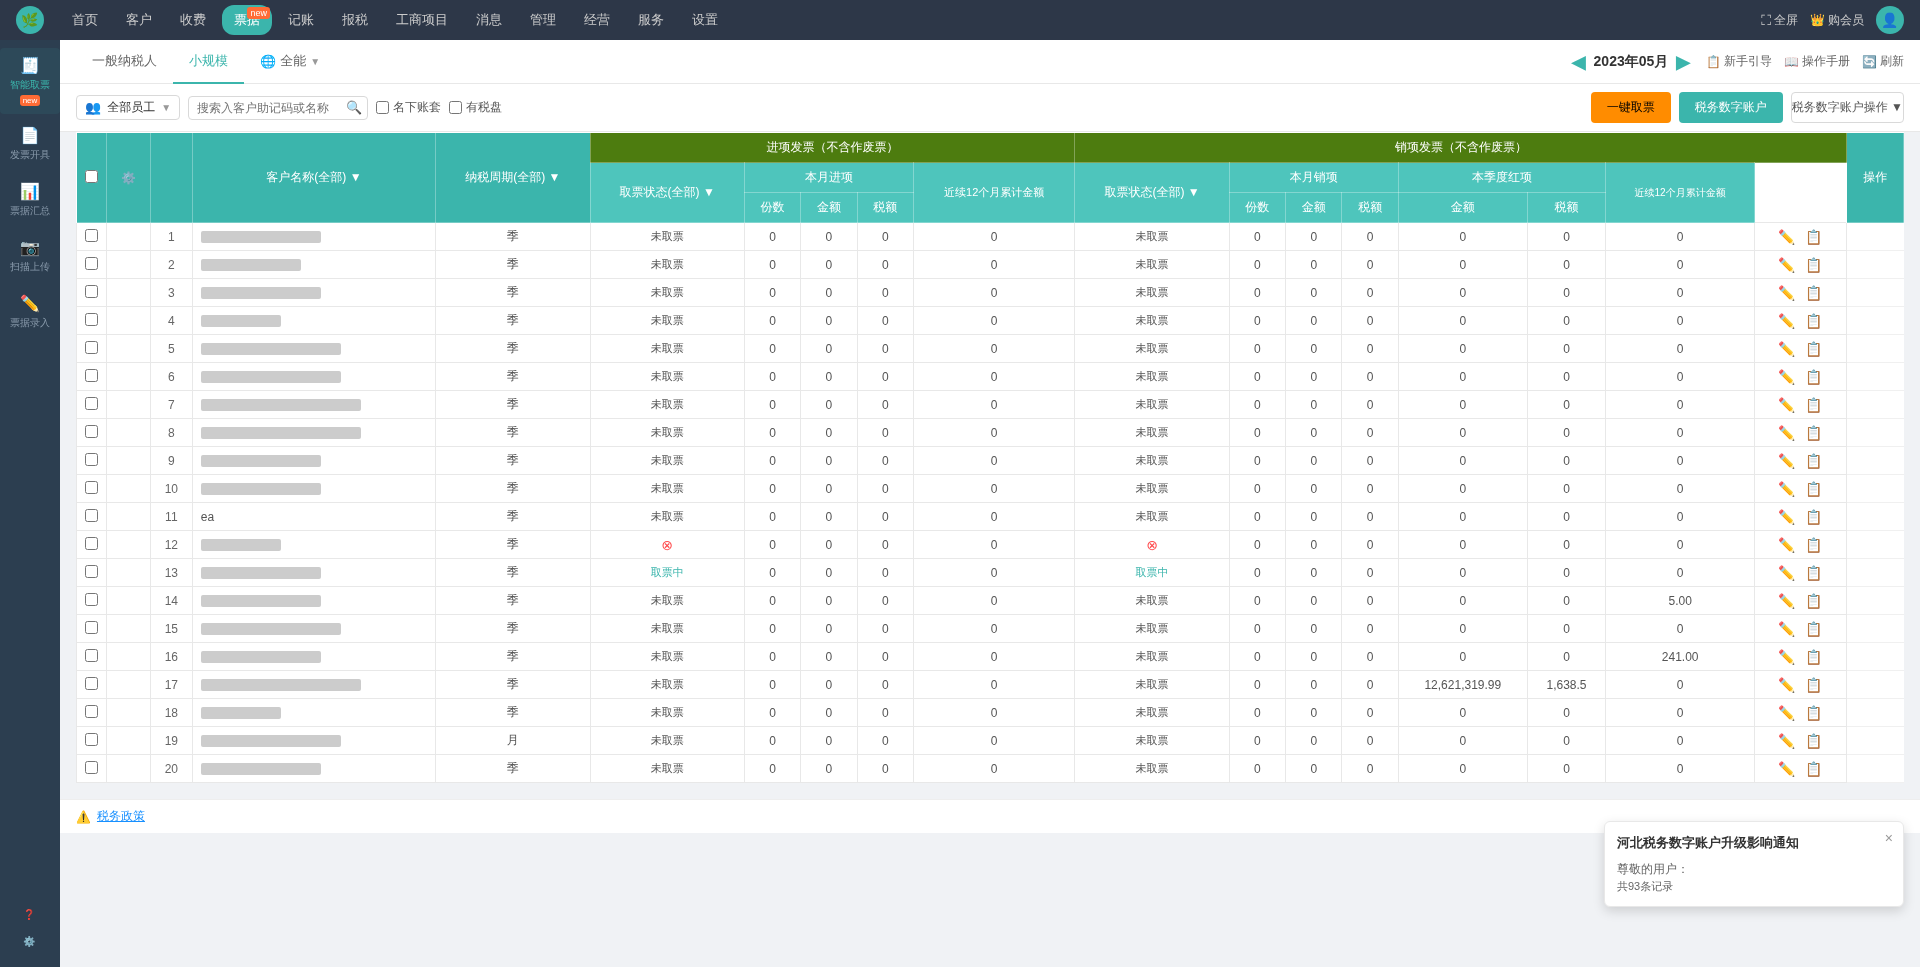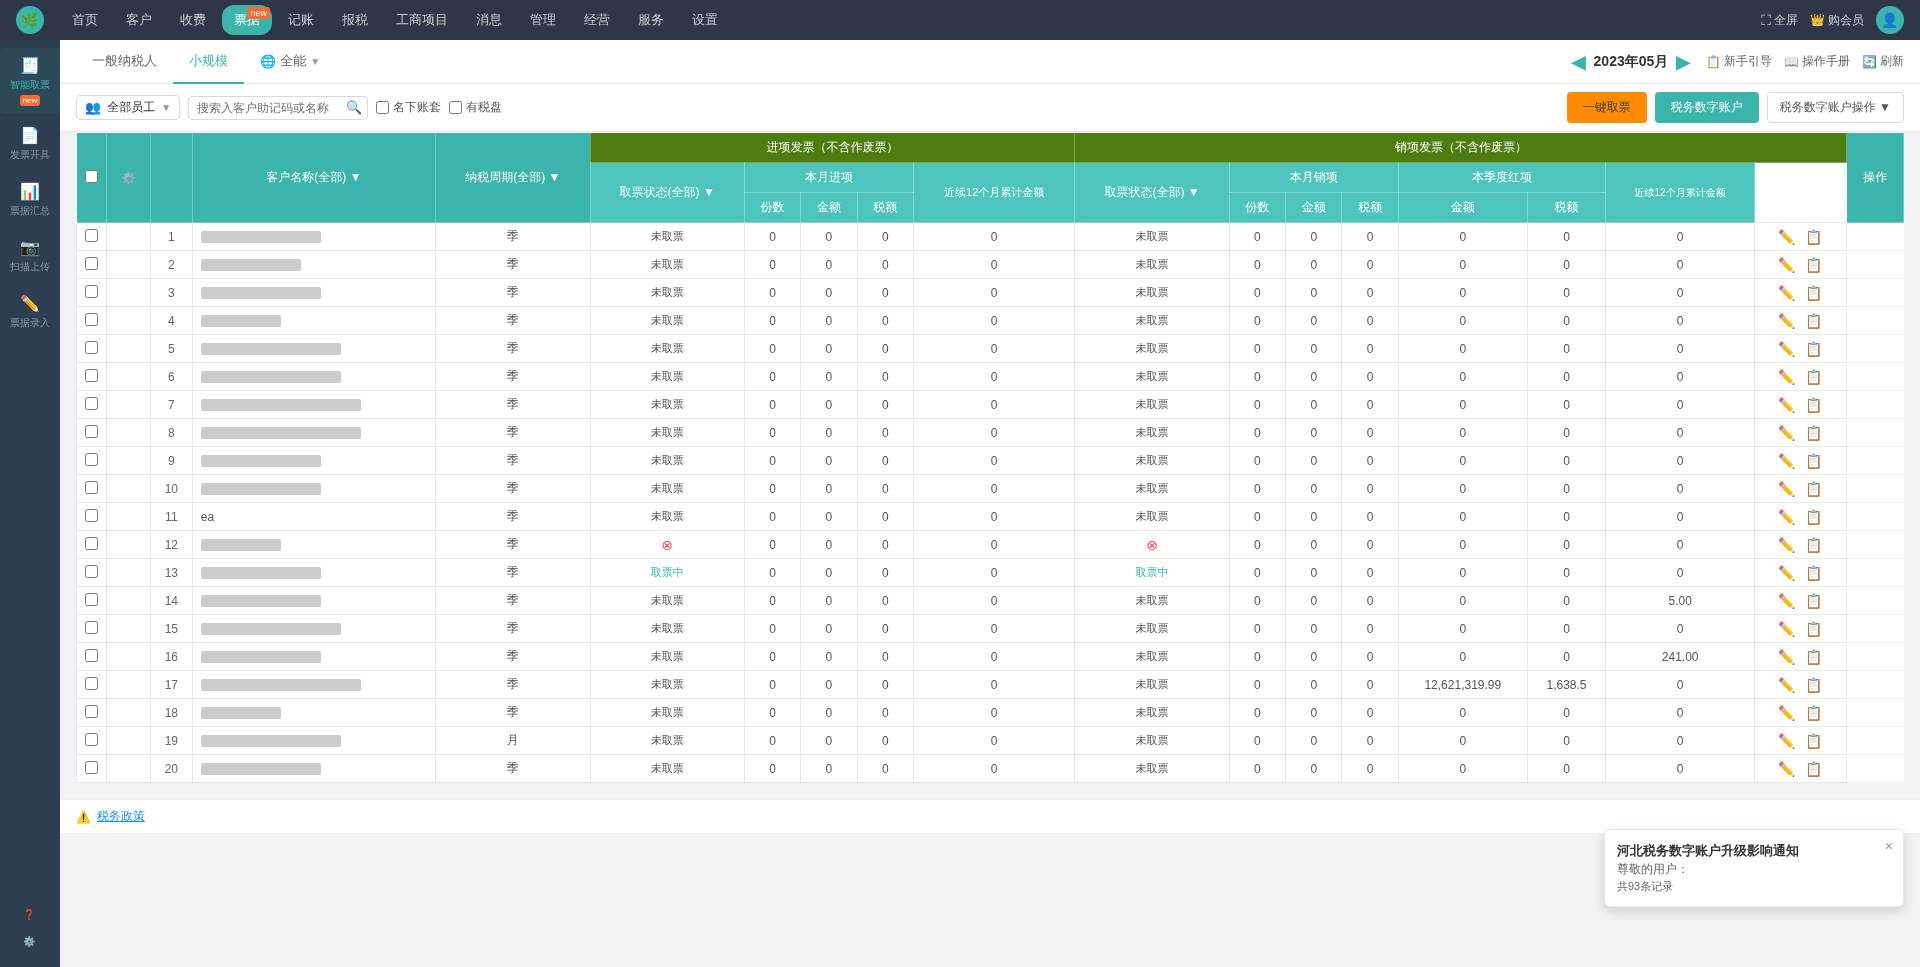--- a/index.html
+++ b/index.html
@@ -38,23 +38,23 @@
     
     .toolbar { background: #fff; padding: 8px 16px; display: flex; align-items: center; gap: 8px; border-bottom: 1px solid #e8e8e8; }
     .toolbar-filter { display: flex; align-items: center; gap: 6px; border: 1px solid #d9d9d9; border-radius: 4px; padding: 3px 8px; font-size: 12px; cursor: pointer; background: #fff; }
     .toolbar-filter .dropdown-arrow { color: #999; font-size: 10px; }
     .search-input { border: 1px solid #d9d9d9; border-radius: 4px; padding: 4px 28px 4px 8px; font-size: 12px; width: 180px; position: relative; }
     .search-wrap { position: relative; display: flex; align-items: center; }
     .search-wrap .search-btn { position: absolute; right: 6px; color: #999; cursor: pointer; font-size: 13px; }
     .toolbar-check { display: flex; align-items: center; gap: 4px; font-size: 12px; color: #555; cursor: pointer; }
     .toolbar-check input { cursor: pointer; }
     .toolbar-right { margin-left: auto; display: flex; gap: 8px; }
-    .btn-orange { background: #ff8c00; color: #404040; border: none; padding: 6px 16px; border-radius: 4px; cursor: pointer; font-size: 12px; }
+    .btn-orange { background: #ff8c00; color: #000000; border: none; padding: 6px 16px; border-radius: 4px; cursor: pointer; font-size: 12px; }
     .btn-teal { background: #3bb5ac; color: #fff; border: none; padding: 6px 16px; border-radius: 4px; cursor: pointer; font-size: 12px; }
-    .btn-outline { background: #fff; color: #555; border: 1px solid #d9d9d9; padding: 6px 12px; border-radius: 4px; cursor: pointer; font-size: 12px; display: flex; align-items: center; gap: 4px; }
+    .btn-outline { background: #fff; color: #555; border: 1px solid #d9d9d9; padding: 6px 0; border-radius: 4px; cursor: pointer; font-size: 12px; display: flex; align-items: center; gap: 4px; }
 
     
     .table-container { padding: 0 16px 16px; overflow-x: auto; }
     table { width: 100%; border-collapse: collapse; background: #fff; font-size: 12px; }
     thead tr { background: #3bb5ac; color: #fff; }
     thead th { padding: 6px 8px; text-align: center; border: 1px solid rgba(255,255,255,0.3); font-weight: normal; white-space: nowrap; }
     thead th.group-header { background: #4d7c0f; font-size: 12px; }
     .sub-header th { background: #4ec5bc; color: #fff; }
     tbody tr { border-bottom: 1px solid #f0f0f0; }
     tbody td { padding: 5px 8px; text-align: center; border: 1px solid #e8e8e8; white-space: nowrap; color: #555; }
@@ -66,21 +66,21 @@
     .checkbox-col { width: 30px; }
     .num-col { color: #666; }
     .action-icon { color: #3bb5ac; cursor: pointer; font-size: 14px; padding: 0 3px; }
     .link-blue { color: #1890ff; text-decoration: underline; cursor: pointer; }
 
     
     .table-footer { padding: 8px 16px; font-size: 12px; color: #ff8c00; background: #fff; border-top: 1px solid #eee; display: flex; align-items: center; gap: 6px; }
 
     
     .notification-popup { position: fixed; right: 16px; bottom: 60px; width: 300px; background: #fff; border: 1px solid #e8e8e8; border-radius: 6px; box-shadow: 0 4px 12px rgba(0,0,0,0.15); padding: 12px; font-size: 12px; z-index: 100; }
-    .notif-title { font-weight: bold; color: #333; margin-bottom: 0; font-size: 13px; }
+    .notif-title { font-weight: bold; color: #333; margin-bottom: 8px; font-size: 13px; }
     .notif-text { color: #666; line-height: 1.6; }
     .notif-close { position: absolute; top: 8px; right: 10px; cursor: pointer; color: #999; font-size: 14px; }
     .notif-count { text-align: left; color: #666; margin-top: 0; font-size: 11px; }
 
     
     .sidebar-bottom { margin-top: auto; }
   </style>
 </head>
 <body>
 

